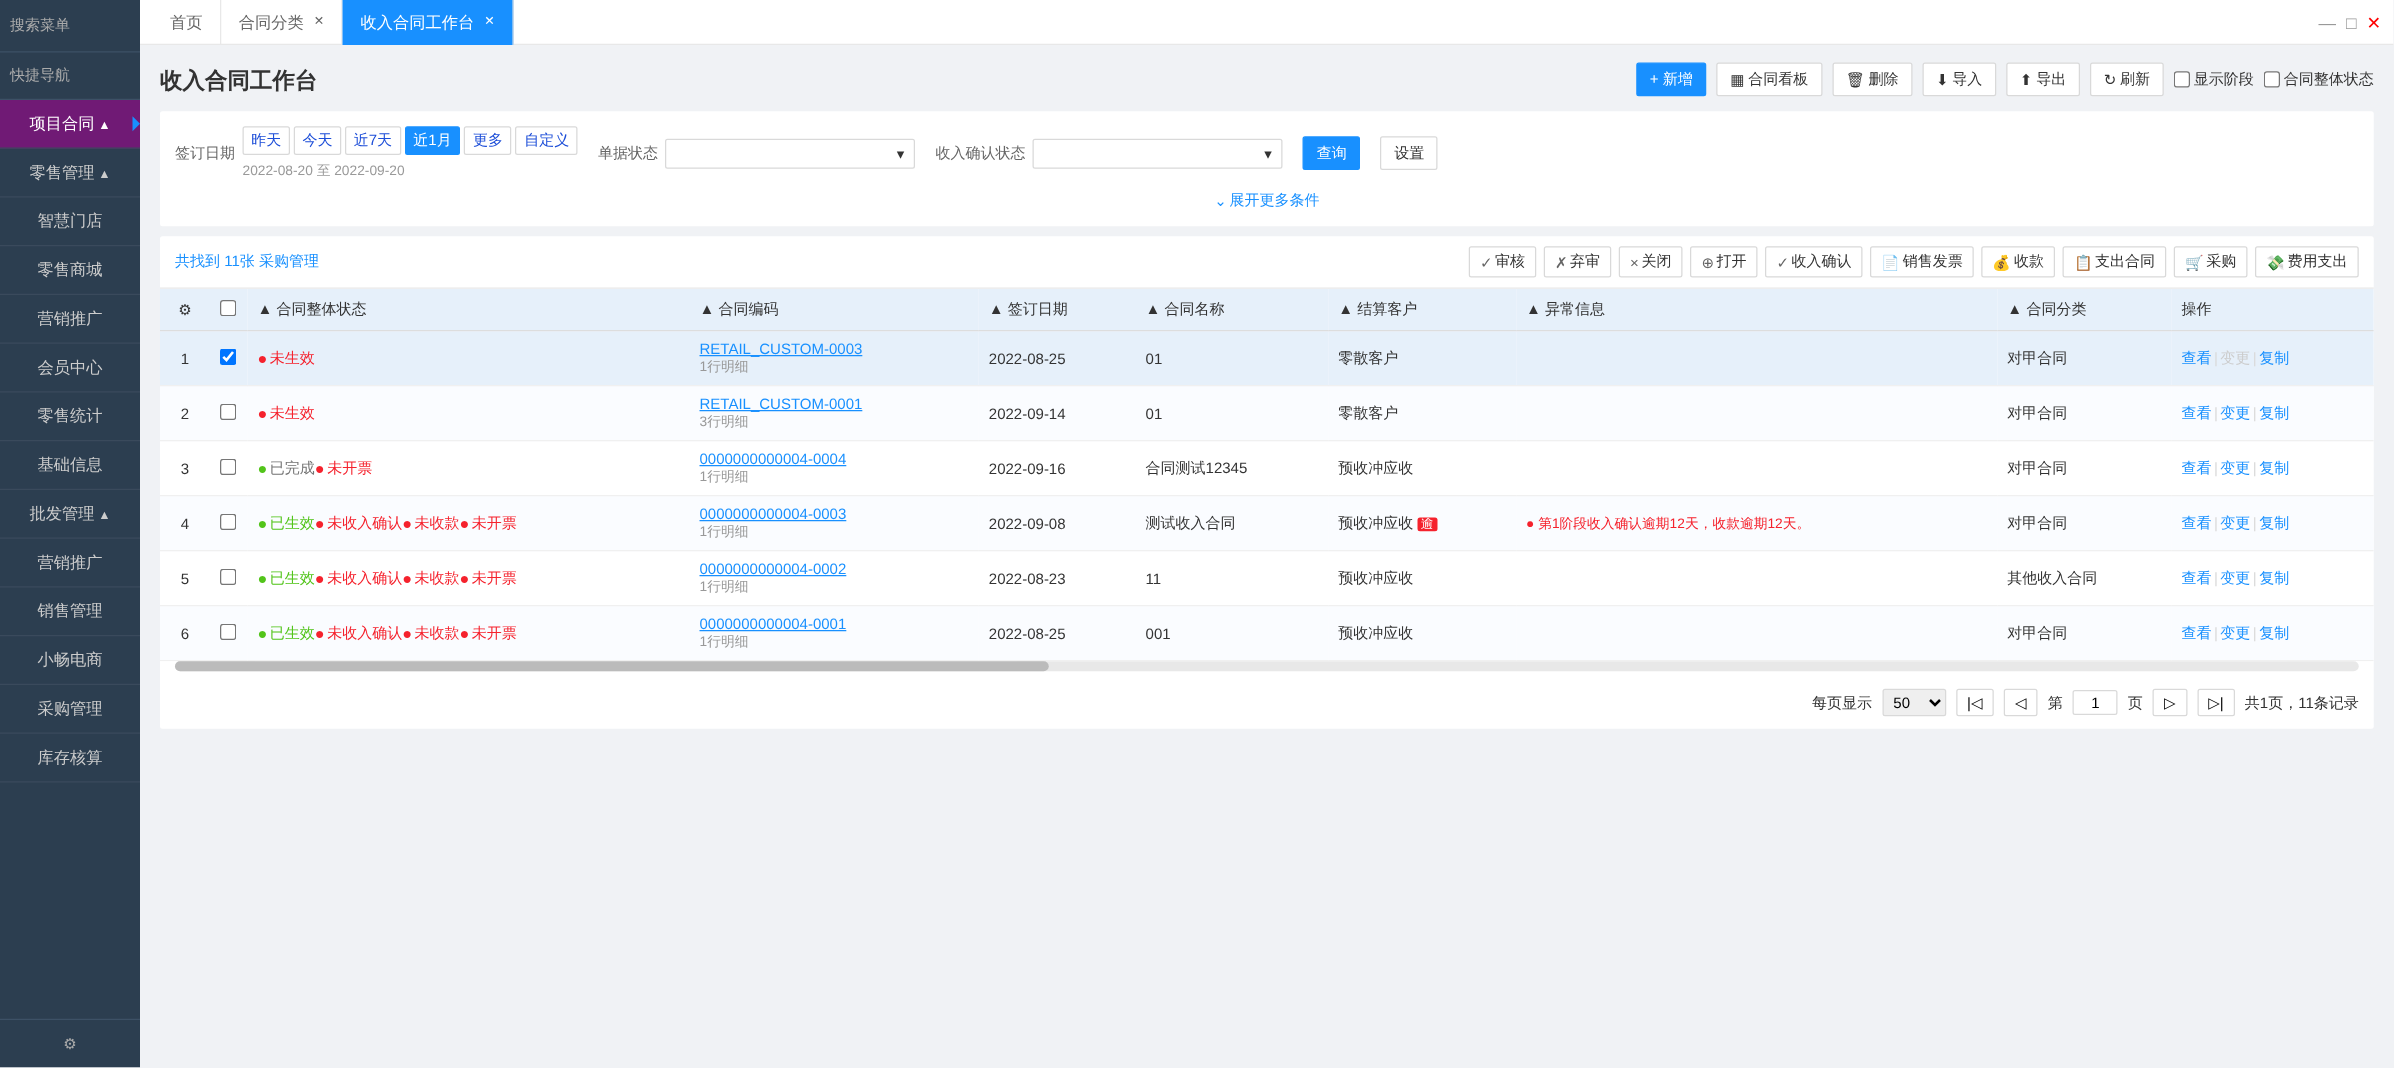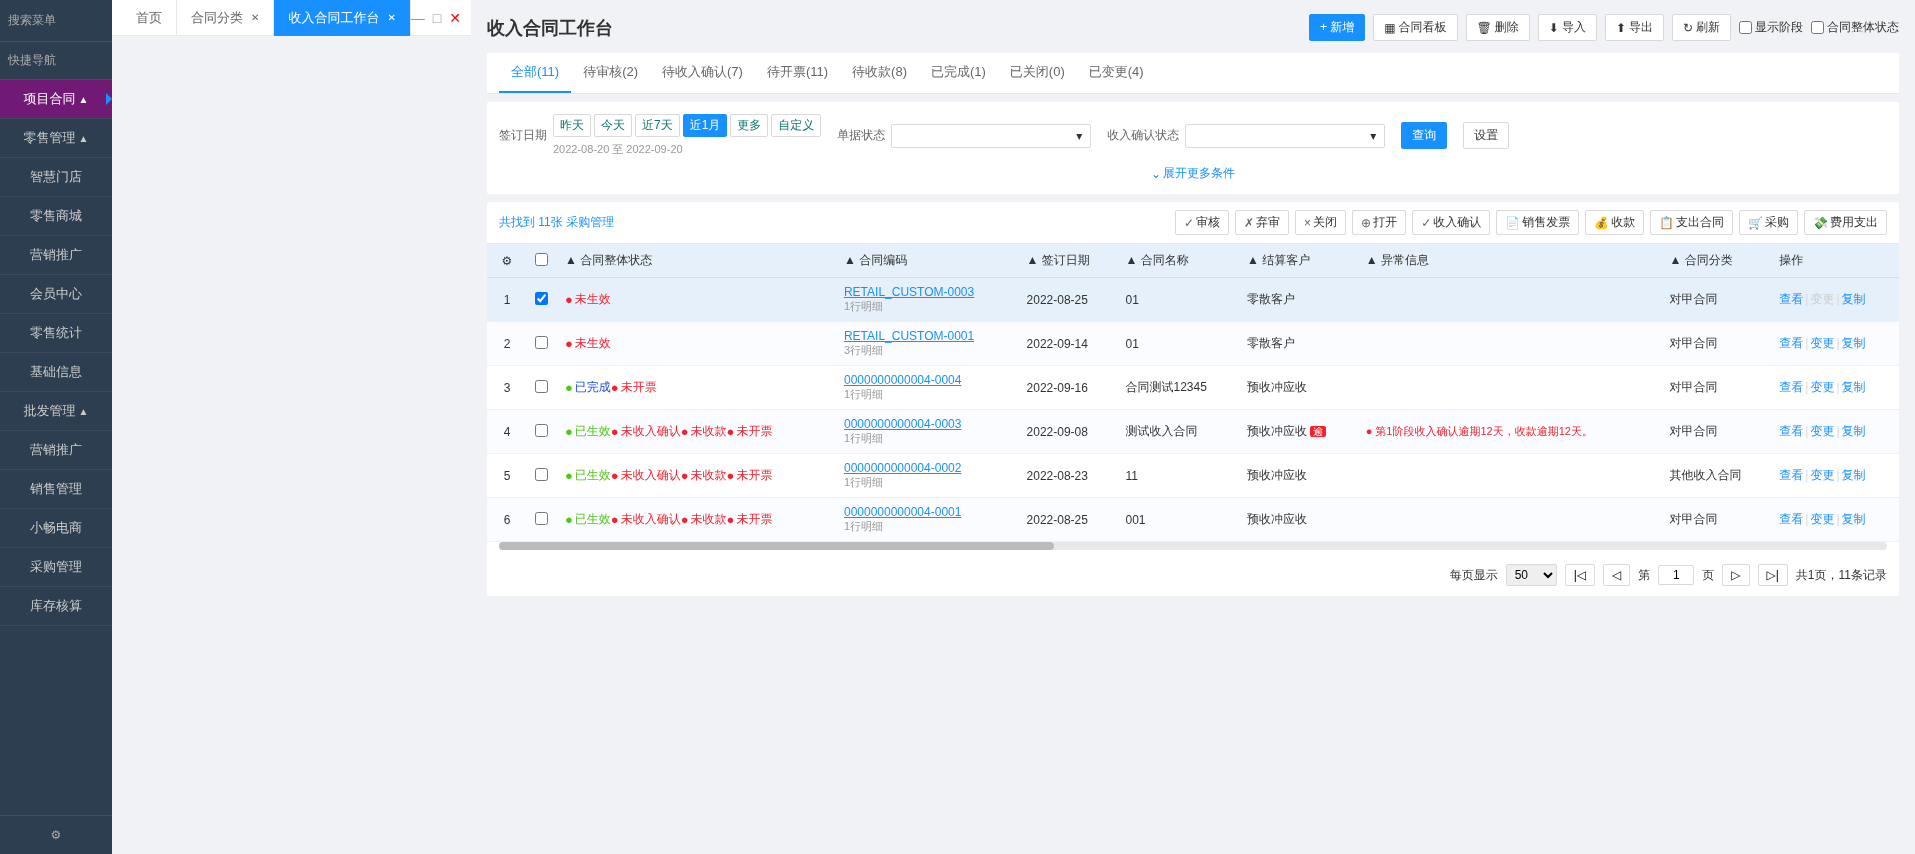--- a/index.html
+++ b/index.html
@@ -9,21 +9,21 @@
     .sidebar { width: 112px; background: #2c3e50; color: #ccc; display: flex; flex-direction: column; height: 854px; flex-shrink: 0; }
     .sidebar-search { padding: 12px 8px; font-size: 12px; color: #aaa; cursor: pointer; border-bottom: 1px solid #3d5166; }
     .sidebar-nav { padding: 10px 8px; font-size: 12px; color: #aaa; border-bottom: 1px solid #3d5166; }
     .sidebar-item { padding: 10px 8px; font-size: 13px; color: #ccc; cursor: pointer; text-align: center; border-bottom: 1px solid #3a4a5c; position: relative; }
     .sidebar-item.active { background: #701a75; color: #fff; }
     .sidebar-item.active::after { content: ''; position: absolute; right: 0; top: 50%; transform: translateY(-50%); border-left: 6px solid #1890ff; border-top: 6px solid transparent; border-bottom: 6px solid transparent; }
     .sidebar-item .arrow { font-size: 10px; margin-left: 3px; }
     .sidebar-bottom { margin-top: auto; padding: 12px 8px; color: #aaa; text-align: center; border-top: 1px solid #3d5166; cursor: pointer; }
 
     
-    .main { flex: 1; display: flex; flex-direction: row; overflow: hidden; }
+    .main { flex: 1; display: flex; flex-direction: column; overflow: hidden; }
 
     
     .tabbar { background: #fff; border-bottom: 1px solid #e8e8e8; display: flex; align-items: center; padding: 0 10px; height: 36px; flex-shrink: 0; }
     .tab { padding: 0 14px; height: 36px; line-height: 36px; cursor: pointer; font-size: 13px; color: #666; border-right: 1px solid #e8e8e8; display: flex; align-items: center; gap: 4px; }
     .tab.active { background: #1890ff; color: #fff; }
     .tab .close { font-size: 10px; margin-left: 4px; cursor: pointer; }
     .tab-close-btn { margin-left: auto; display: flex; align-items: center; gap: 8px; color: #999; font-size: 14px; cursor: pointer; }
 
     
     .page-content { flex: 1; padding: 14px 16px; background: #f0f2f5; overflow-y: auto; }
@@ -39,21 +39,21 @@
     
     .filter-tabs { background: #fff; border-radius: 2px; padding: 0 12px; display: flex; align-items: center; border-bottom: 1px solid #e8e8e8; }
     .filter-tab { padding: 10px 12px; cursor: pointer; font-size: 13px; color: #666; border-bottom: 2px solid transparent; }
     .filter-tab.active { color: #1890ff; border-bottom-color: #1890ff; }
 
     
     .search-bar { background: #fff; padding: 12px; border-radius: 2px; margin-top: 8px; }
     .search-row { display: flex; align-items: center; gap: 16px; flex-wrap: wrap; }
     .search-group { display: flex; align-items: center; gap: 6px; }
     .search-label { font-size: 12px; color: #666; white-space: nowrap; }
-    .date-btn { padding: 2px 6px; border: 1px solid #d9d9d9; border-radius: 2px; cursor: pointer; font-size: 12px; color: #0f766e; background: #fff; }
+    .date-btn { padding: 2px 6px; border: 1px solid #d9d9d9; border-radius: 2px; cursor: pointer; font-size: 12px; color: #1d4ed8; background: #fff; }
     .date-btn.active { background: #1890ff; color: #fff; border-color: #1890ff; }
     .date-range { font-size: 11px; color: #999; margin-top: 2px; text-align: center; }
     .select-field { padding: 4px 8px; border: 1px solid #d9d9d9; border-radius: 2px; font-size: 12px; min-width: 140px; background: #fff; cursor: pointer; display: flex; align-items: center; justify-content: space-between; }
     .expand-btn { color: #1890ff; cursor: pointer; font-size: 12px; display: flex; align-items: center; gap: 2px; }
 
     
     .table-container { background: #fff; margin-top: 8px; border-radius: 2px; }
     .table-toolbar { display: flex; align-items: center; justify-content: space-between; padding: 8px 12px; border-bottom: 1px solid #e8e8e8; }
     .table-info { font-size: 12px; color: #666; }
     .table-info span { color: #1890ff; }
@@ -165,30 +165,20 @@
           <input type="checkbox" style="">
           <span>显示阶段</span>
         </label>
         <label class="checkbox-label">
           <input type="checkbox" style="">
           <span>合同整体状态</span>
         </label>
       </div>
     </div>
 
-    <div class="filter-tabs" id="filter-tabs-container">
-        <div class="filter-tab active">全部(11)</div>
-        <div class="filter-tab">待审核(2)</div>
-        <div class="filter-tab">待收入确认(7)</div>
-        <div class="filter-tab">待开票(11)</div>
-        <div class="filter-tab">待收款(8)</div>
-        <div class="filter-tab">已完成(1)</div>
-        <div class="filter-tab">已关闭(0)</div>
-        <div class="filter-tab">已变更(4)</div>
-      </div>
 
     <div class="search-bar">
       <div class="search-row">
         <div class="search-group">
           <span class="search-label">签订日期</span>
           <div id="date-shortcuts-container" style="display:flex;gap:3px;align-items:flex-start;flex-direction:column;">
             <div style="display:flex;gap:3px;" id="date-btns">
                 <button class="date-btn">昨天</button>
                 <button class="date-btn">今天</button>
                 <button class="date-btn">近7天</button>
@@ -339,21 +329,21 @@
                 <td>零散客户</td>
                 <td></td>
                 <td>对甲合同</td>
                 <td><span class="op-btn">查看</span><span class="op-sep">|</span><span class="op-btn">变更</span><span class="op-sep">|</span><span class="op-btn">复制</span></td>
               </tr>
               <tr>
                 <td style="text-align: center;">3</td>
                 <td><input type="checkbox" style=""></td>
                 <td><div class="status-tag">
                     <span style="color:#52c41a;font-size:13px;">●</span>
-                    <span style="color:#1d4ed8;">已完成</span>
+                    <span style="color:#737373;">已完成</span>
                   </div><div class="status-tag">
                     <span style="color:#f5222d;font-size:13px;">●</span>
                     <span style="color:#f5222d;">未开票</span>
                   </div></td>
                 <td><a class="link" href="#">0000000000004-0004</a><div class="sub-row">1行明细</div></td>
                 <td>2022-09-16</td>
                 <td>合同测试12345</td>
                 <td>预收冲应收</td>
                 <td></td>
                 <td>对甲合同</td>

